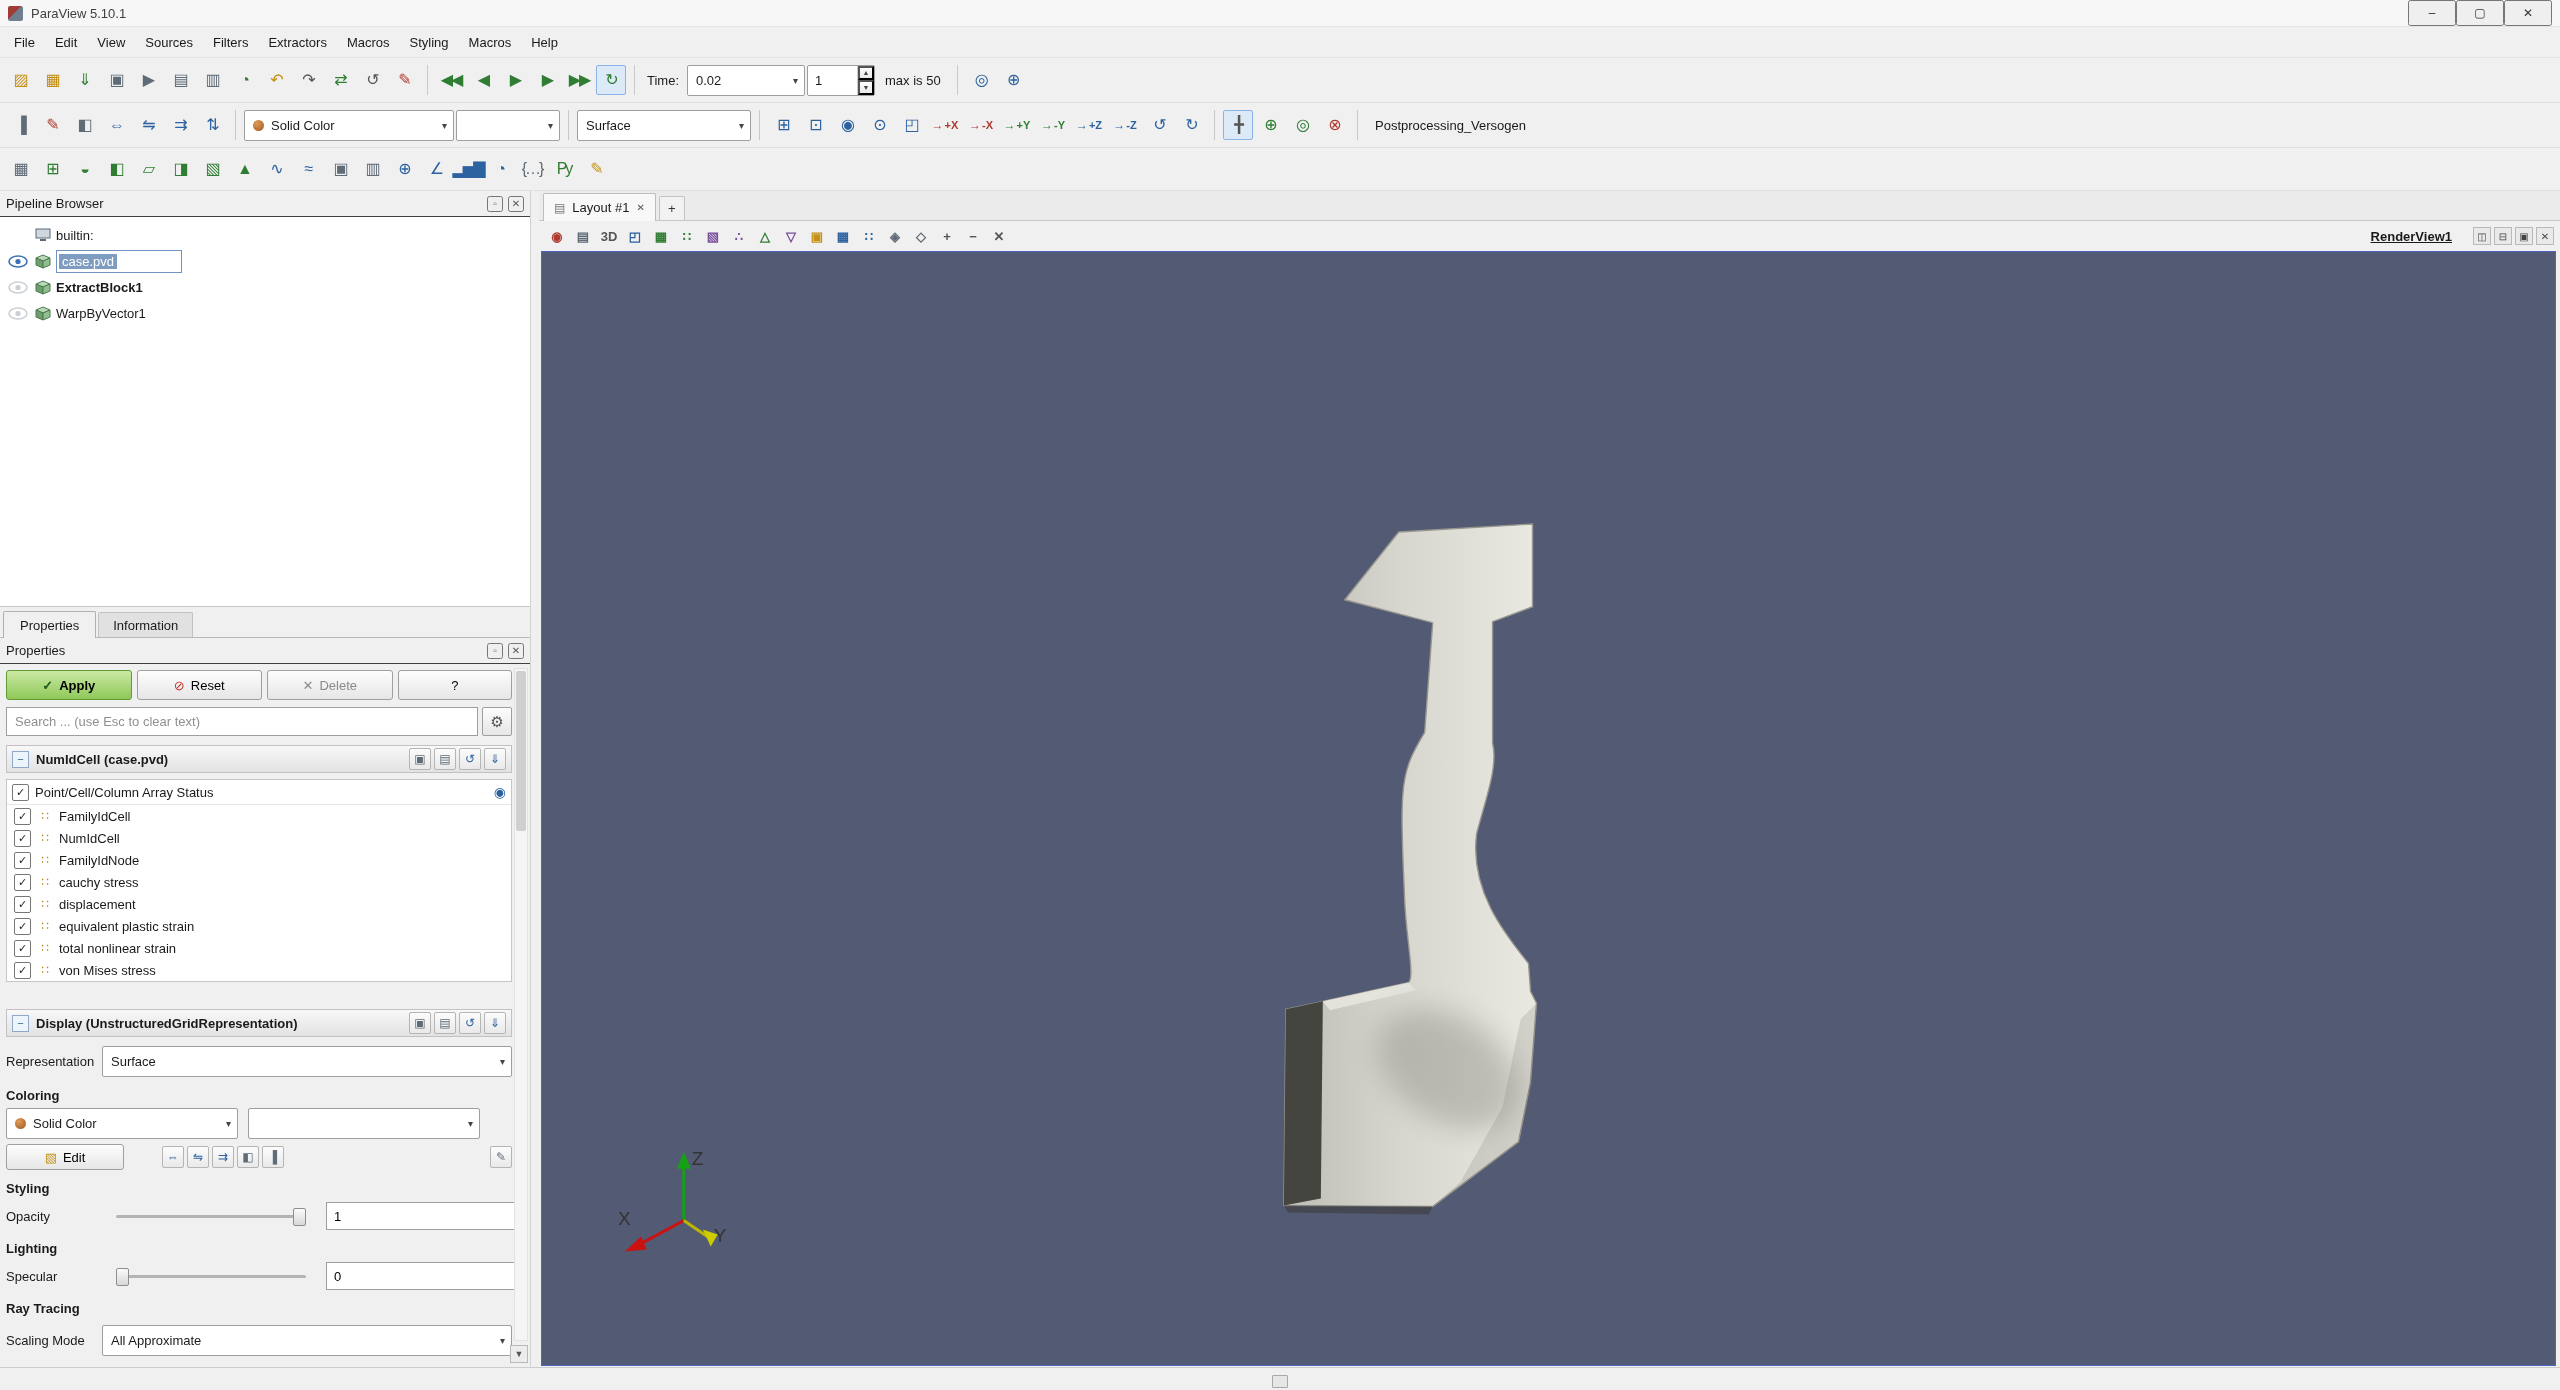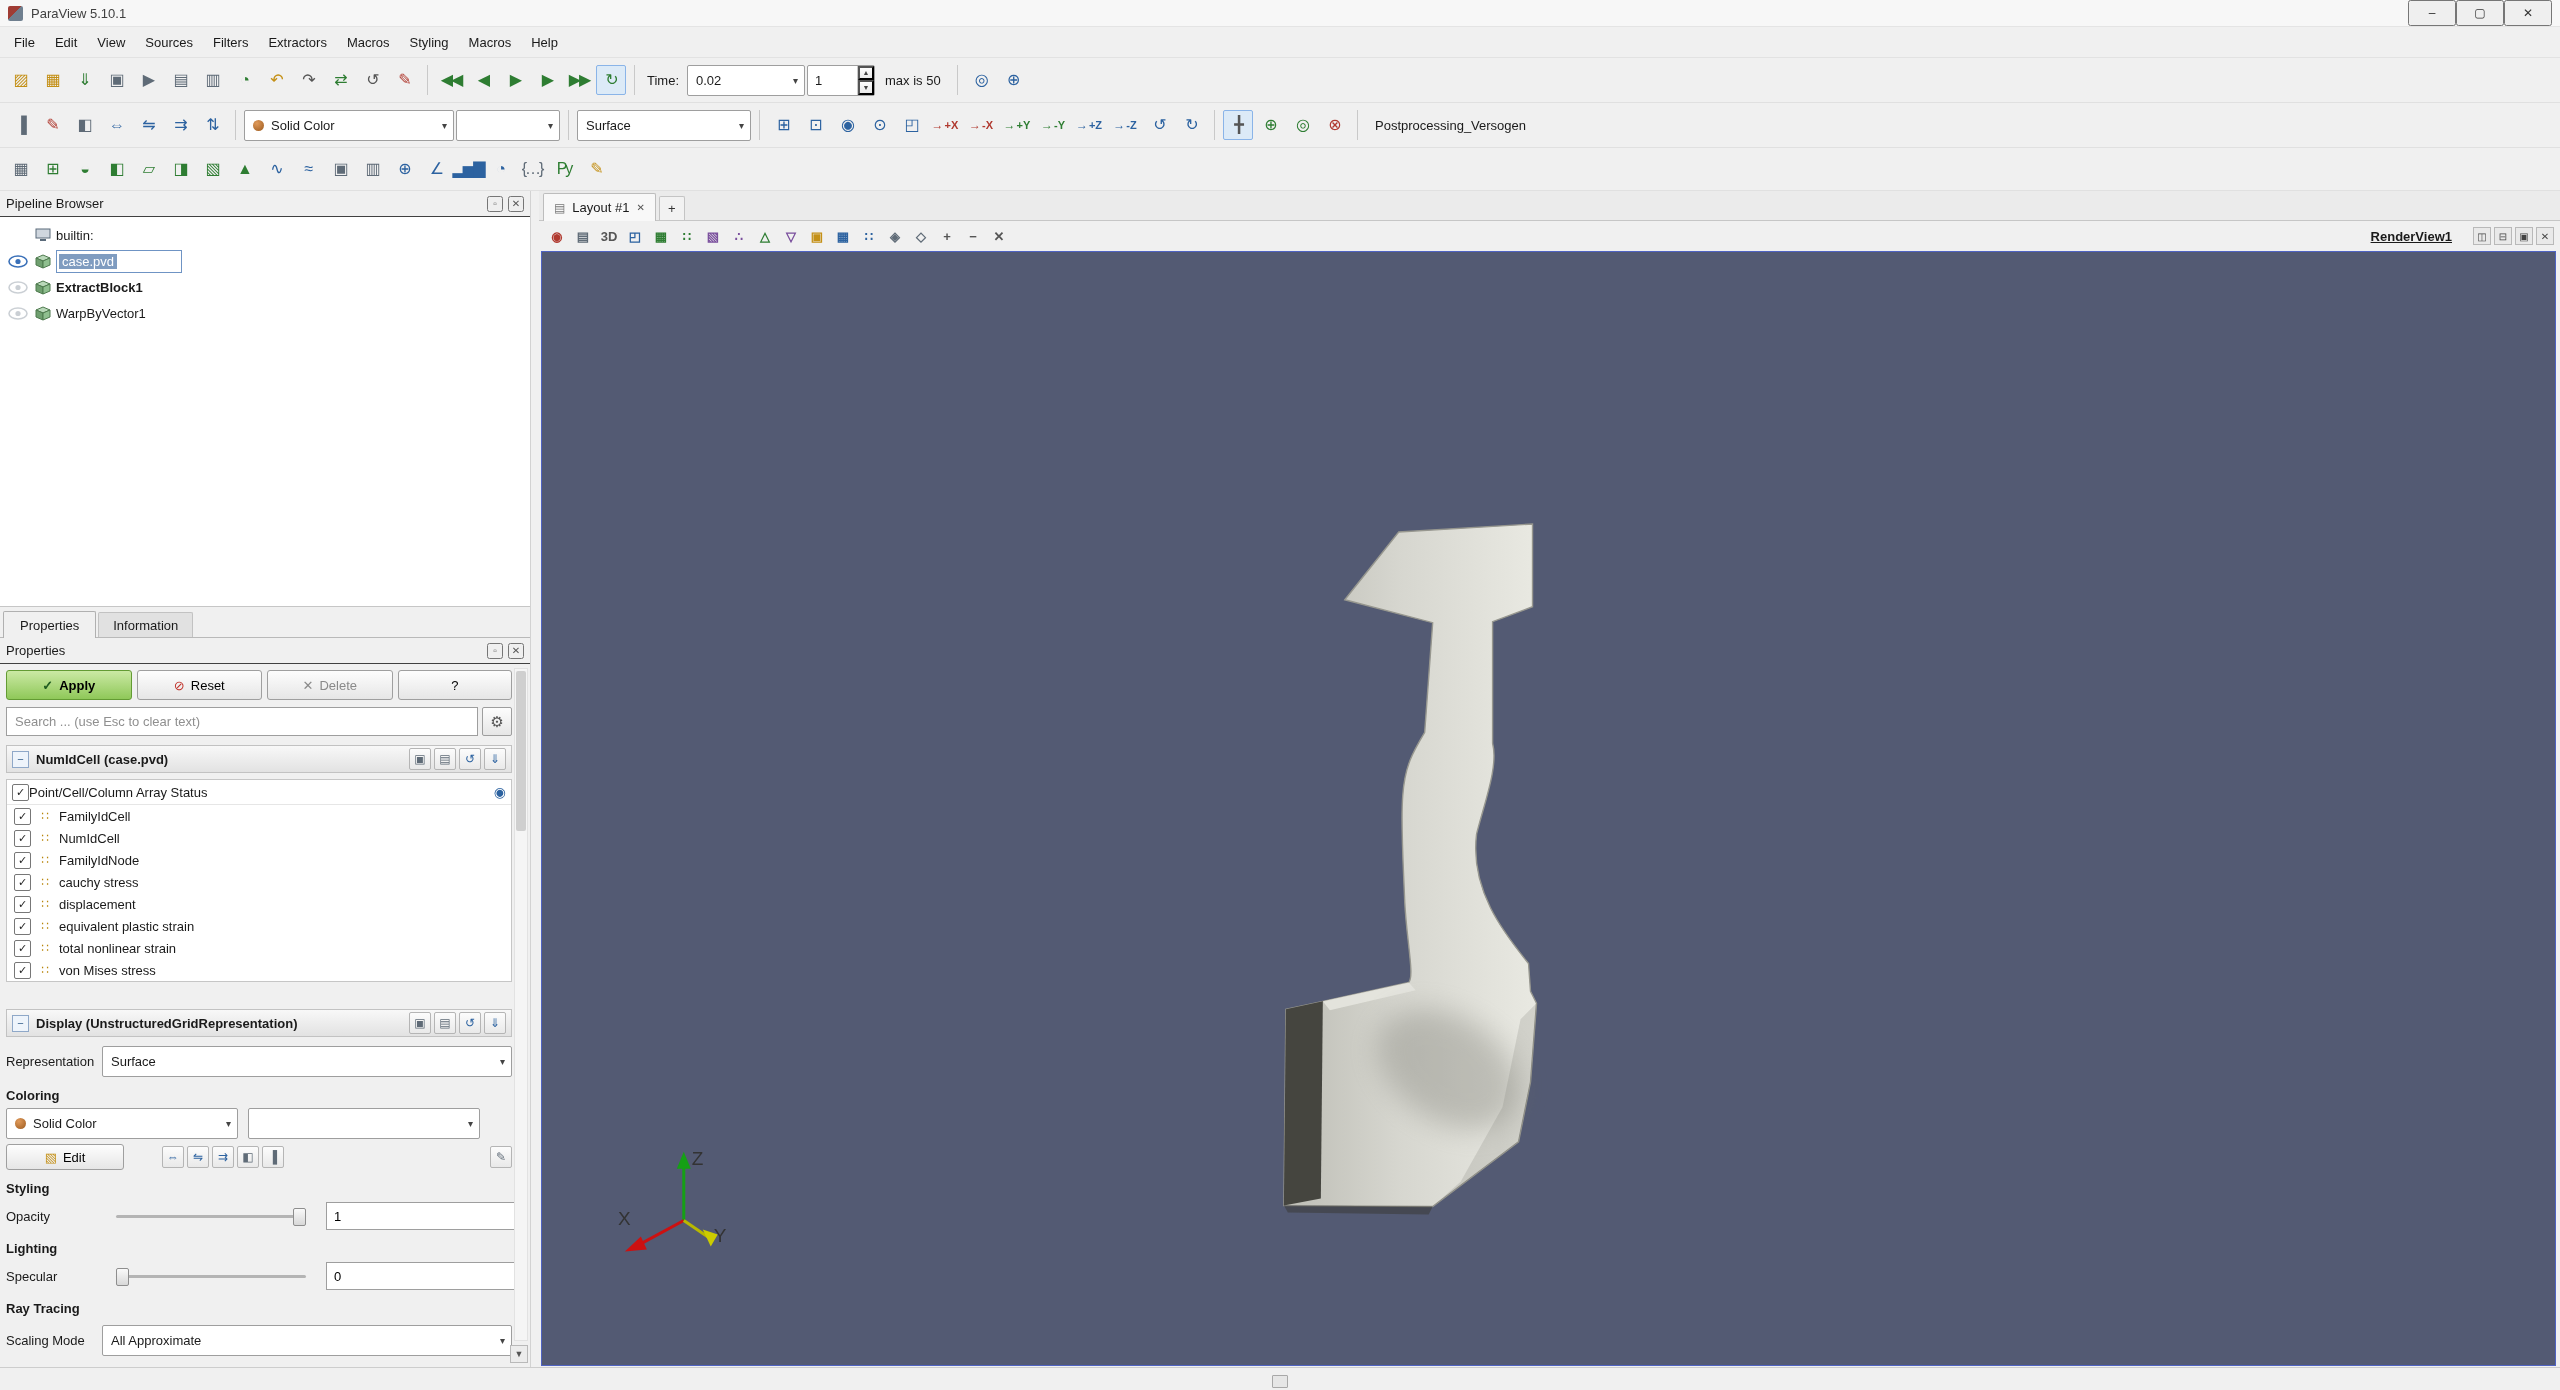--- a/index.html
+++ b/index.html
@@ -111,21 +111,21 @@
             padding:0 5px;font-weight:bold;font-size:13px;}
   .sec-head.display{margin-top:27px;}
   .collapse{width:15px;height:15px;flex:none;border:1px solid #8fa8c8;background:#eef4fb;
             color:#35608d;font-size:11px;font-weight:normal;display:flex;align-items:center;justify-content:center;}
   .sec-icons{margin-left:auto;display:flex;gap:3px;}
   .sec-ico{width:22px;height:22px;border:1px solid #b5b5b5;border-radius:2px;
            background:linear-gradient(#fcfcfc,#e9e9e9);display:flex;align-items:center;
            justify-content:center;font-size:12px;}
 
   .array-box{margin-top:6px;border:1px solid #c6c6c6;background:#fff;}
-  .arr-status{height:24px;display:flex;align-items:center;padding:0 5px;
+  .arr-status{height:24px;display:flex;align-items:center;gap:6px;padding:0 5px;
               border-bottom:1px solid #e6e6e6;font-size:13px;}
   .status-ind{margin-left:auto;font-size:14px;}
   .arr-row{height:22px;display:flex;align-items:center;gap:6px;padding:0 5px 0 7px;font-size:13px;}
   .arr-ico{color:#b8860b;font-size:12px;width:16px;text-align:center;flex:none;}
   .cb{width:15px;height:15px;flex:none;border:1px solid #777;background:#fff;display:inline-flex;
       align-items:center;justify-content:center;font-size:11px;color:#222;border-radius:2px;}
   .cb.checked::after{content:"✓";}
 
   .field-row{margin-top:9px;display:flex;align-items:center;}
   .field-label{width:96px;flex:none;font-size:13px;}

